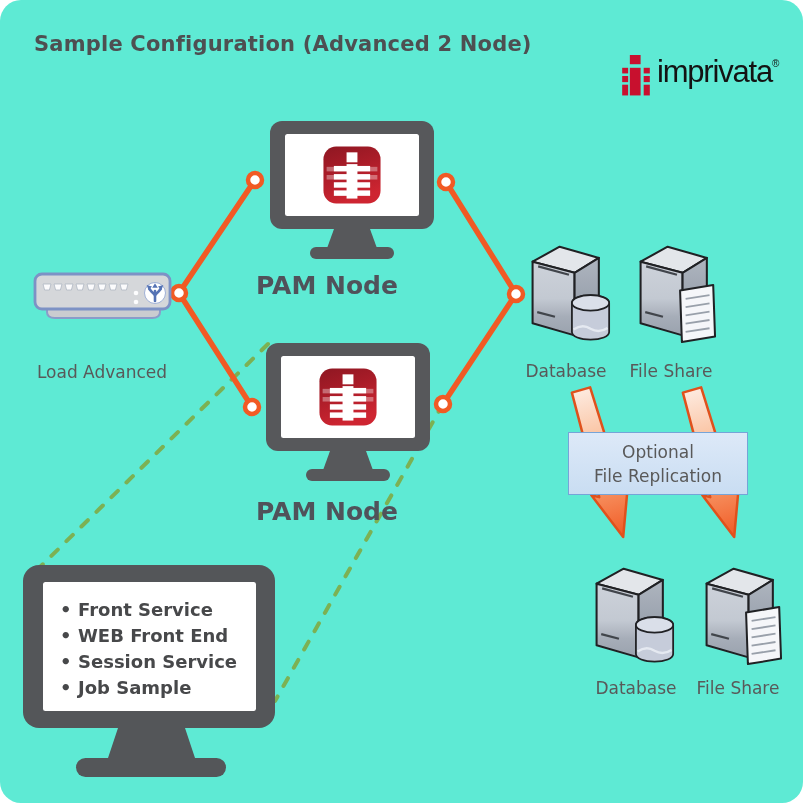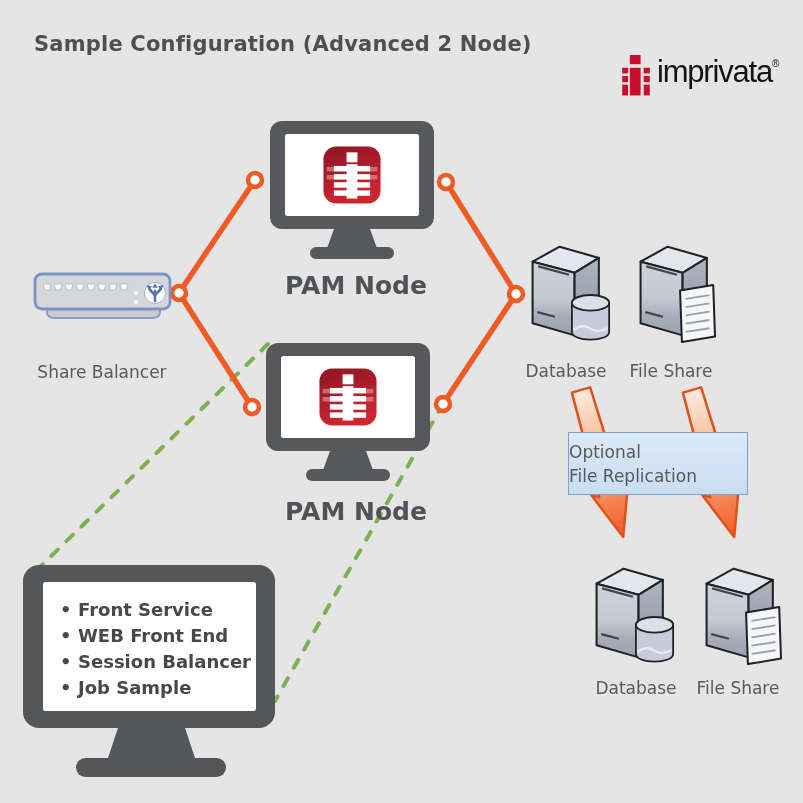--- a/index.html
+++ b/index.html
@@ -1,32 +1,32 @@
 <!DOCTYPE html>
 <html><head>
 <meta charset="utf-8">
 <style>
   html,body{margin:0;padding:0;background:#ffffff;}
-  #canvas{position:relative;width:803px;height:803px;background:#e5e5e5;overflow:hidden;
-          font-family:"DejaVu Sans",sans-serif;}
+  #canvas{position:relative;width:803px;height:803px;background:#5eead4;overflow:hidden;
+          font-family:"DejaVu Sans",sans-serif;border-radius:21px;}
   .abs{position:absolute;}
   .lbl{position:absolute;color:#595959;font-size:17px;text-align:center;z-index:3;}
-  .pamlbl{position:absolute;color:#50525A;font-size:25px;font-weight:bold;text-align:center;z-index:3;}
+  .pamlbl{position:absolute;color:#50525A;font-size:25px;font-weight:bold;text-align:left;z-index:3;}
   #title{position:absolute;left:34px;top:32px;font-size:21px;font-weight:bold;color:#4E4F51;z-index:3;letter-spacing:.2px;}
   #logo{position:absolute;left:622px;top:26px;display:flex;align-items:flex-start;z-index:3;margin-top:24px;}
   #logo .mark{margin-top:5px;margin-right:7px;}
   #logo .word{font-family:"Liberation Sans",sans-serif;font-size:31px;color:#131313;
               letter-spacing:-1.2px;line-height:1;padding-top:6px;}
   #logo .reg{font-family:"Liberation Sans",sans-serif;font-size:10px;color:#131313;margin-top:8px;}
   #overlay{position:absolute;left:0;top:0;z-index:1;pointer-events:none;}
   .icon{z-index:2;}
   #repl-note{position:absolute;left:568px;top:432px;width:180px;height:63px;z-index:5;
              background:linear-gradient(#DDE9F8,#C9DDF2);border:1.6px solid #76A4D8;
              box-sizing:border-box;display:flex;flex-direction:column;justify-content:center;
-             color:#595959;font-size:17px;line-height:24px;}
+             text-align:center;color:#595959;font-size:17px;line-height:24px;}
   #services{position:absolute;left:60px;top:597px;width:205px;z-index:4;}
   .svc{display:flex;color:#47484A;font-size:18px;font-weight:bold;line-height:26px;}
   .svc .b{width:18px;}
 </style>
 </head>
 <body>
 
 <div id="canvas">
 
   <svg width="0" height="0" style="position:absolute" aria-hidden="true">
@@ -214,31 +214,31 @@
     <div class="svc">
       <span class="b">•</span>
       <span>Front Service</span>
     </div>
     <div class="svc">
       <span class="b">•</span>
       <span>WEB Front End</span>
     </div>
     <div class="svc">
       <span class="b">•</span>
-      <span>Session Balancer</span>
+      <span>Session Service</span>
     </div>
     <div class="svc">
       <span class="b">•</span>
       <span>Job Sample</span>
     </div>
   </div>
 
   <div class="pamlbl" style="left:256px;top:271px;width:200px">PAM Node</div>
   <div class="pamlbl" style="left:256px;top:497px;width:200px">PAM Node</div>
-  <div class="lbl" style="left:22px;top:362px;width:160px">Share Balancer</div>
+  <div class="lbl" style="left:22px;top:362px;width:160px">Load Advanced</div>
   <div class="lbl" style="left:496px;top:361px;width:140px">Database</div>
   <div class="lbl" style="left:601px;top:361px;width:140px">File Share</div>
   <div class="lbl" style="left:566px;top:678px;width:140px">Database</div>
   <div class="lbl" style="left:668px;top:678px;width:140px">File Share</div>
 
   <div id="repl-note">
     <div>Optional</div>
     <div>File Replication</div>
   </div>
 

